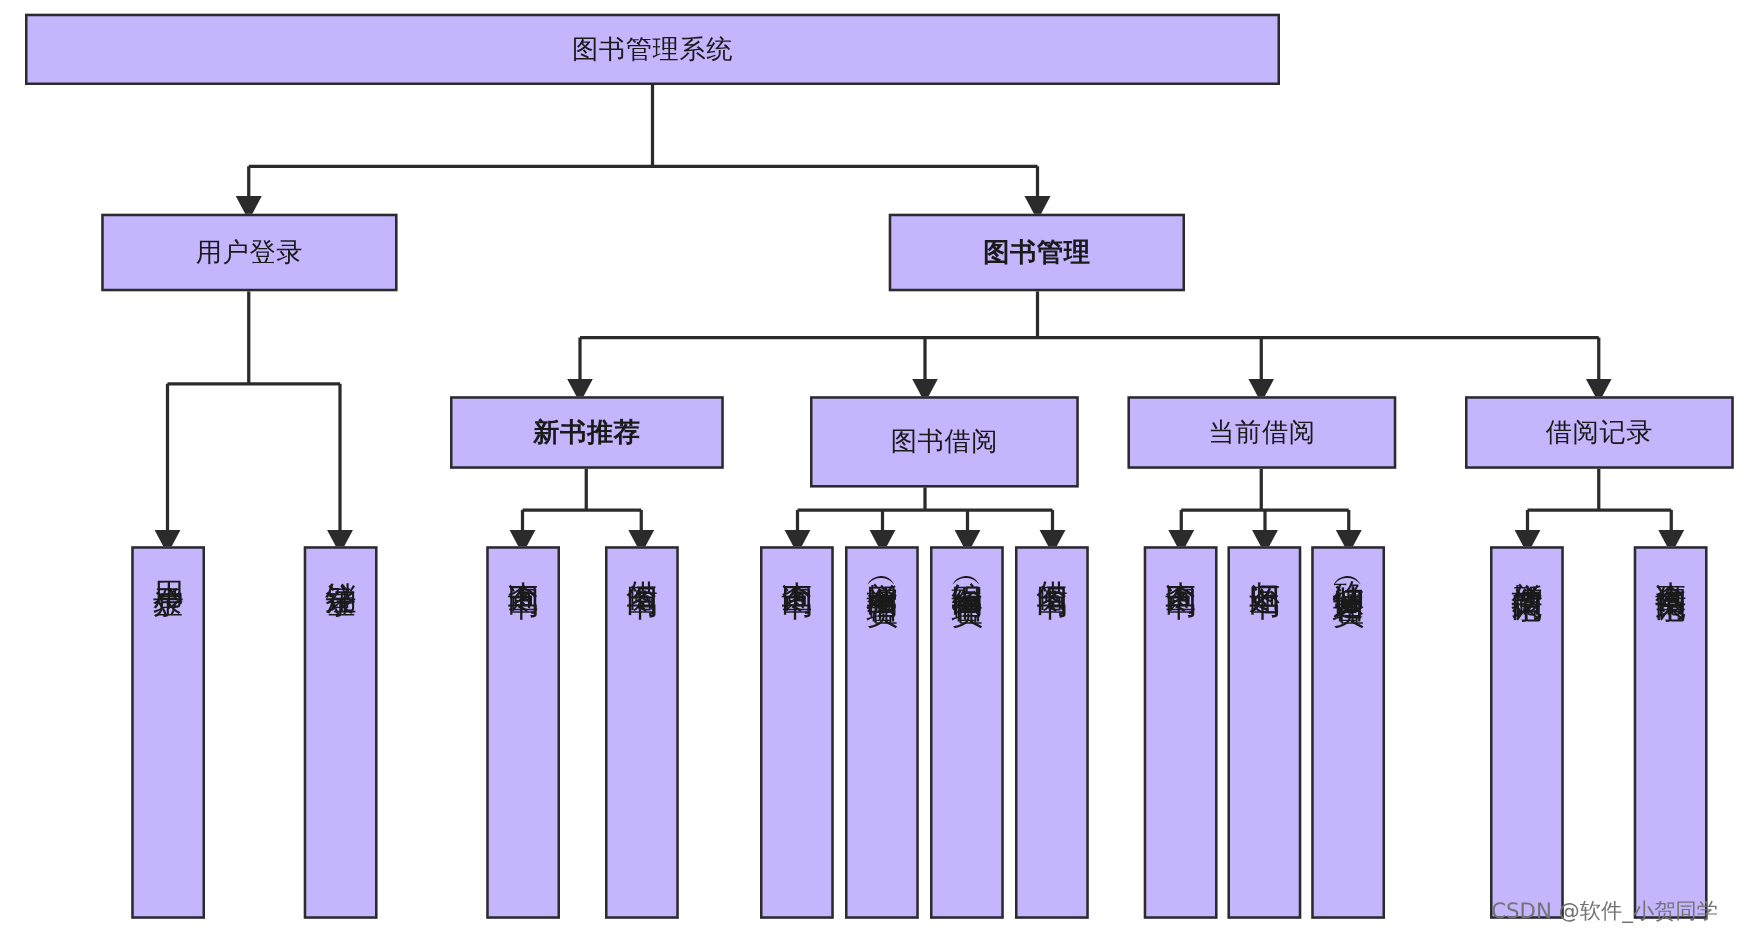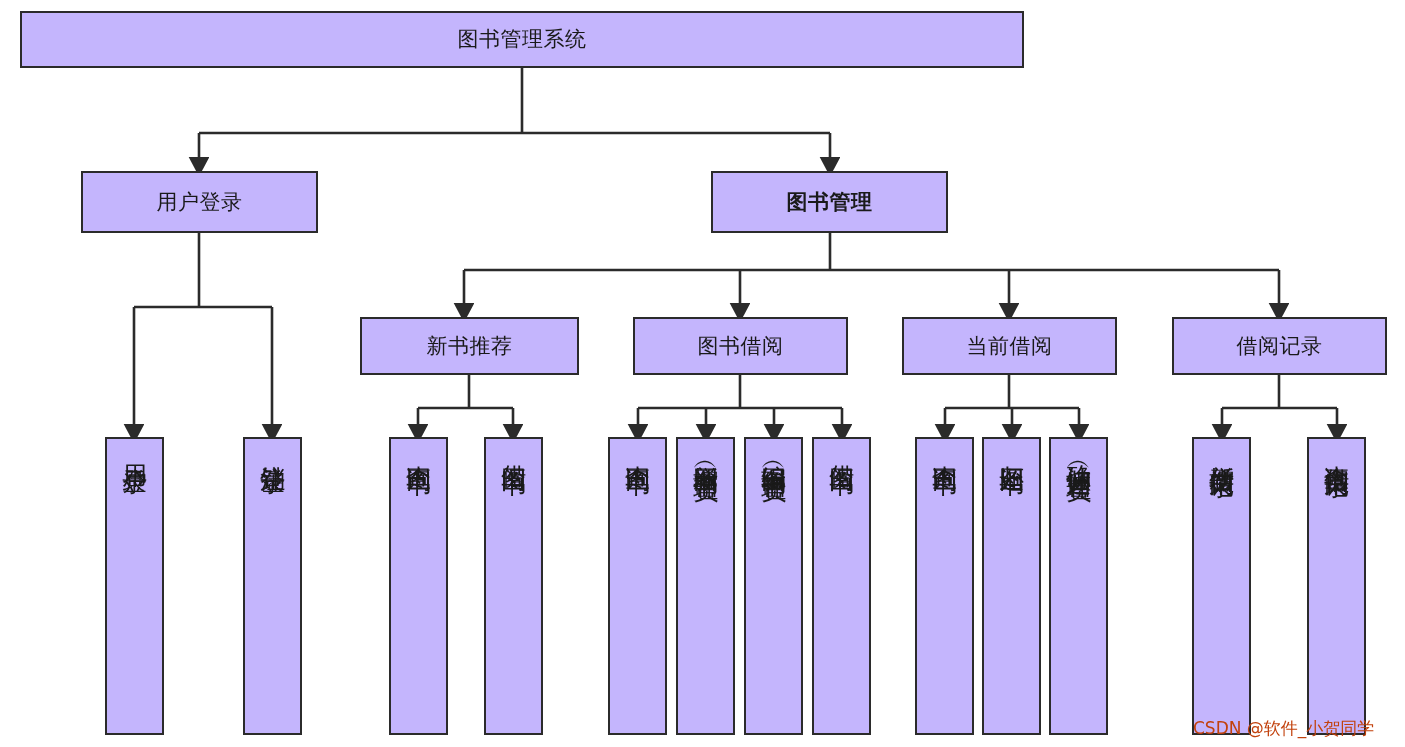--- a/index.html
+++ b/index.html
@@ -49,21 +49,21 @@
     padding-top: 6px;
   }
   .node.vertical .node-label {
     writing-mode: vertical-rl;
     text-orientation: upright;
     font-size: 25px;
     letter-spacing: 2px;
   }
   .watermark {
     position: absolute;
-    color: #c2410c;
+    color: #737373;
     font-size: 17px;
     white-space: nowrap;
     z-index: 8;
     font-family: "DejaVu Sans", "Liberation Sans", sans-serif;
     text-align: right;
   }
 </style>
 </head>
 <body>
 
@@ -124,24 +124,24 @@
     <span class="node-label">图书管理系统</span>
   </div>
 
   <div class="node horizontal" style="left:81px; top:171px; width:237px; height:62px;">
     <span class="node-label">用户登录</span>
   </div>
   <div class="node horizontal" style="left:711px; top:171px; width:237px; height:62px;font-weight:bold;">
     <span class="node-label">图书管理</span>
   </div>
 
-  <div class="node horizontal" style="left:360px; top:317px; width:219px; height:58px;">
+  <div class="node horizontal" style="left:360px; top:317px; width:219px; height:58px;font-weight:bold;">
     <span class="node-label">新书推荐</span>
   </div>
-  <div class="node horizontal" style="left:633px; top:317px; width:215px; height:58px;">
+  <div class="node horizontal" style="left:648px; top:317px; width:215px; height:73px;">
     <span class="node-label">图书借阅</span>
   </div>
   <div class="node horizontal" style="left:902px; top:317px; width:215px; height:58px;">
     <span class="node-label">当前借阅</span>
   </div>
   <div class="node horizontal" style="left:1172px; top:317px; width:215px; height:58px;text-align:right;">
     <span class="node-label">借阅记录</span>
   </div>
 
   <div class="node vertical" style="left:105px; top:437px; width:59px; height:298px;">

